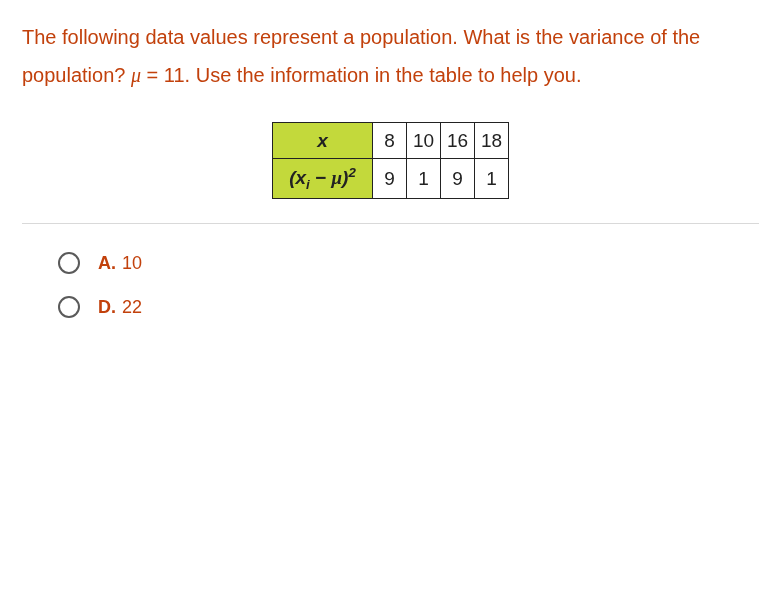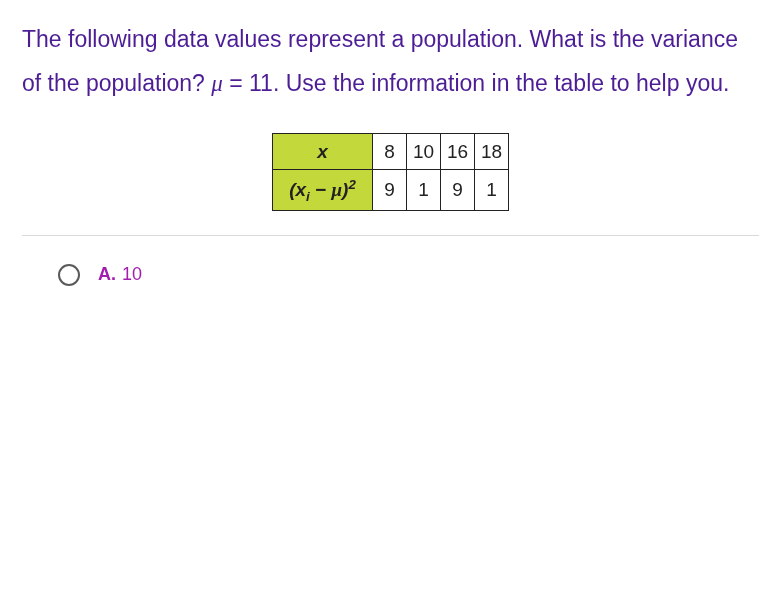--- a/index.html
+++ b/index.html
@@ -5,23 +5,23 @@
   * { box-sizing: border-box; }
   body {
     margin: 0;
     padding: 18px 22px;
     font-family: Arial, Helvetica, sans-serif;
     color: #222;
     width: 781px;
     background: #fff;
   }
   .question {
-    font-size: 23px;
+    font-size: 20px;
     line-height: 1.9;
-    color: #4c1d95;
+    color: #c2410c;
     margin-bottom: 28px;
   }
   .mu {
     font-style: italic;
     font-family: "Times New Roman", serif;
   }
   .table-wrap {
     display: flex;
     justify-content: center;
     margin-bottom: 24px;
@@ -68,21 +68,21 @@
   .radio {
     width: 22px;
     height: 22px;
     border: 2px solid #5a5a5a;
     border-radius: 50%;
     margin-right: 18px;
     flex-shrink: 0;
   }
   .opt-label {
     font-size: 18px;
-    color: #a21caf;
+    color: #c2410c;
   }
   .opt-label .letter { font-weight: bold; margin-right: 6px; }
 </style>
 </head>
 <body>
 
 <div class="question">
   <span>The following data values represent a population. What is the variance of the population? </span><span class="mu">μ</span><span> = 11. </span><span>Use the information in the table to help you.</span>
 </div>
 
@@ -117,14 +117,20 @@
 
   <div class="option">
     <div class="radio"></div>
     <div class="opt-label">
       <span class="letter">A.</span><span>10</span>
     </div>
   </div>
 
 
 
+  <div class="option">
+    <div class="radio"></div>
+    <div class="opt-label">
+      <span class="letter">D.</span><span>22</span>
+    </div>
+  </div>
 
 </div>
 
 </body></html>

